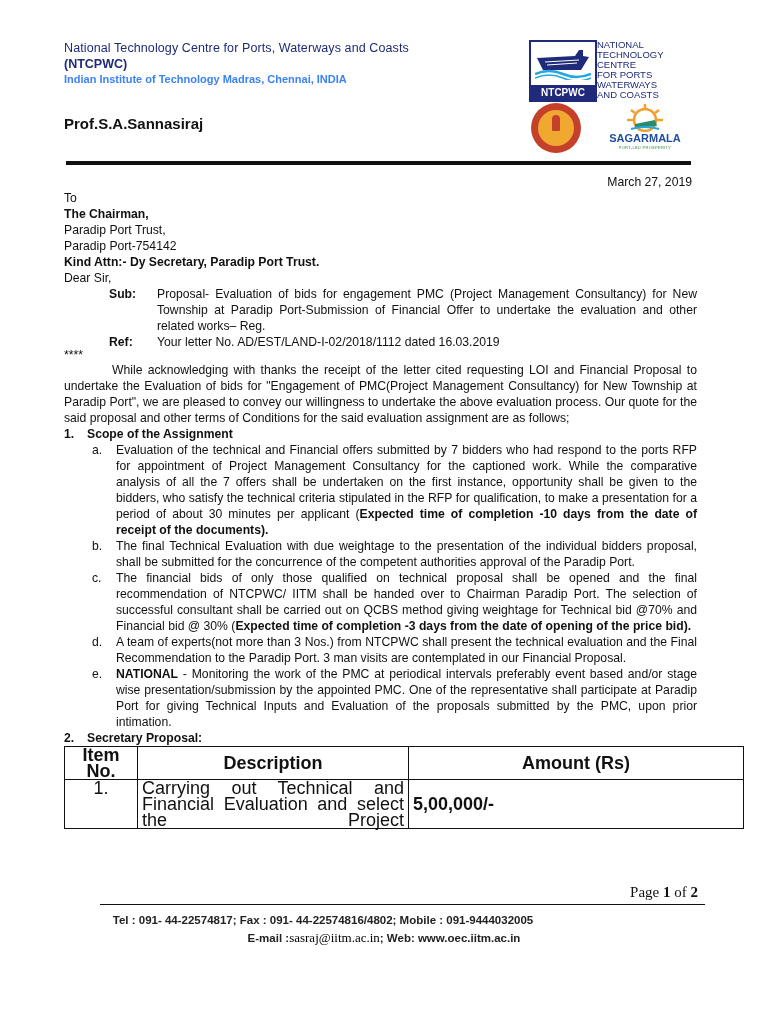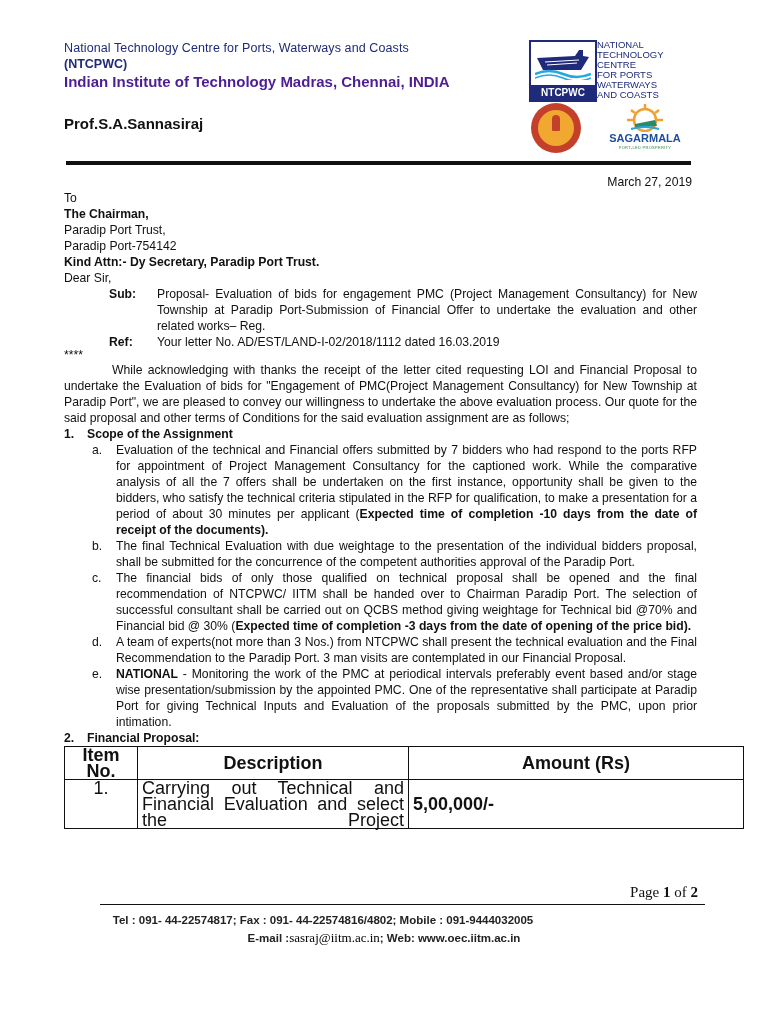--- a/index.html
+++ b/index.html
@@ -3,21 +3,21 @@
 <meta charset="utf-8">
 <style>
   html, body { margin:0; padding:0; }
   body {
     width:768px; height:1024px; background:#ffffff; position:relative; overflow:hidden;
     font-family: "Liberation Sans", sans-serif; color:#111;
   }
   .abs { position:absolute; }
   .hdr-line1 { left:64px; top:41px; font-size:12.5px; font-weight:normal; color:#1f2a7a; letter-spacing:0.1px; }
   .hdr-line2 { left:64px; top:57px; font-size:12.5px; font-weight:bold; color:#1f2a7a; }
-  .hdr-line3 { left:64px; top:73px; font-size:15px; font-weight:bold; color:#4c1d95; }
+  .hdr-line3 { left:64px; top:73px; font-size:11px; font-weight:bold; color:#3b82f6; }
   .prof { left:64px; top:115px; font-size:15px; font-weight:bold; color:#111; }
   .rule-top { left:66px; top:161px; width:625px; height:4px; background:#111; }
 
   
   .ntc-logo { left:529px; top:40px; width:64px; height:58px; border:2px solid #1f2a7a; background:#fff; overflow:hidden; }
   .ntc-logo .ship { position:absolute; left:4px; top:6px; width:56px; height:32px; }
   .ntc-logo .label { position:absolute; left:0; bottom:0; width:100%; height:15px; background:#1f2a7a; color:#fff; font-size:10px; font-weight:bold; text-align:center; line-height:15px; }
   .ntc-text { left:597px; top:40px; font-size:9.5px; line-height:10px; color:#1f2a7a; text-transform:uppercase; }
   .iit-logo { left:531px; top:103px; width:50px; height:50px; border-radius:50%; background:#c4402b; }
   .iit-logo .inner { position:absolute; left:7px; top:7px; width:36px; height:36px; border-radius:50%; background:#f0a830; }
@@ -143,21 +143,21 @@
       <div class="just" style="flex:1;">A team of experts(not more than 3 Nos.) from NTCPWC shall present the technical evaluation and the Final Recommendation to the Paradip Port. 3 man visits are contemplated in our Financial Proposal.</div>
     </div>
     <div class="row">
       <div class="item-marker">e.</div>
       <div class="just" style="flex:1;"><span class="b">NATIONAL</span><span> - Monitoring the work of the PMC at periodical intervals preferably event based and/or stage wise presentation/submission by the appointed PMC.  One of the representative shall participate at Paradip Port for giving Technical Inputs and Evaluation of the proposals submitted by the PMC, upon prior intimation.</span></div>
     </div>
   </div>
 
   <div class="row b">
     <div style="width:23px;">2.</div>
-    <div>Financial Proposal:</div>
+    <div>Secretary Proposal:</div>
   </div>
 
   <table class="fin">
     <thead>
       <tr>
         <th style="width:64px;">Item No.</th>
         <th style="width:262px;">Description</th>
         <th>Amount (Rs)</th>
       </tr>
     </thead>

